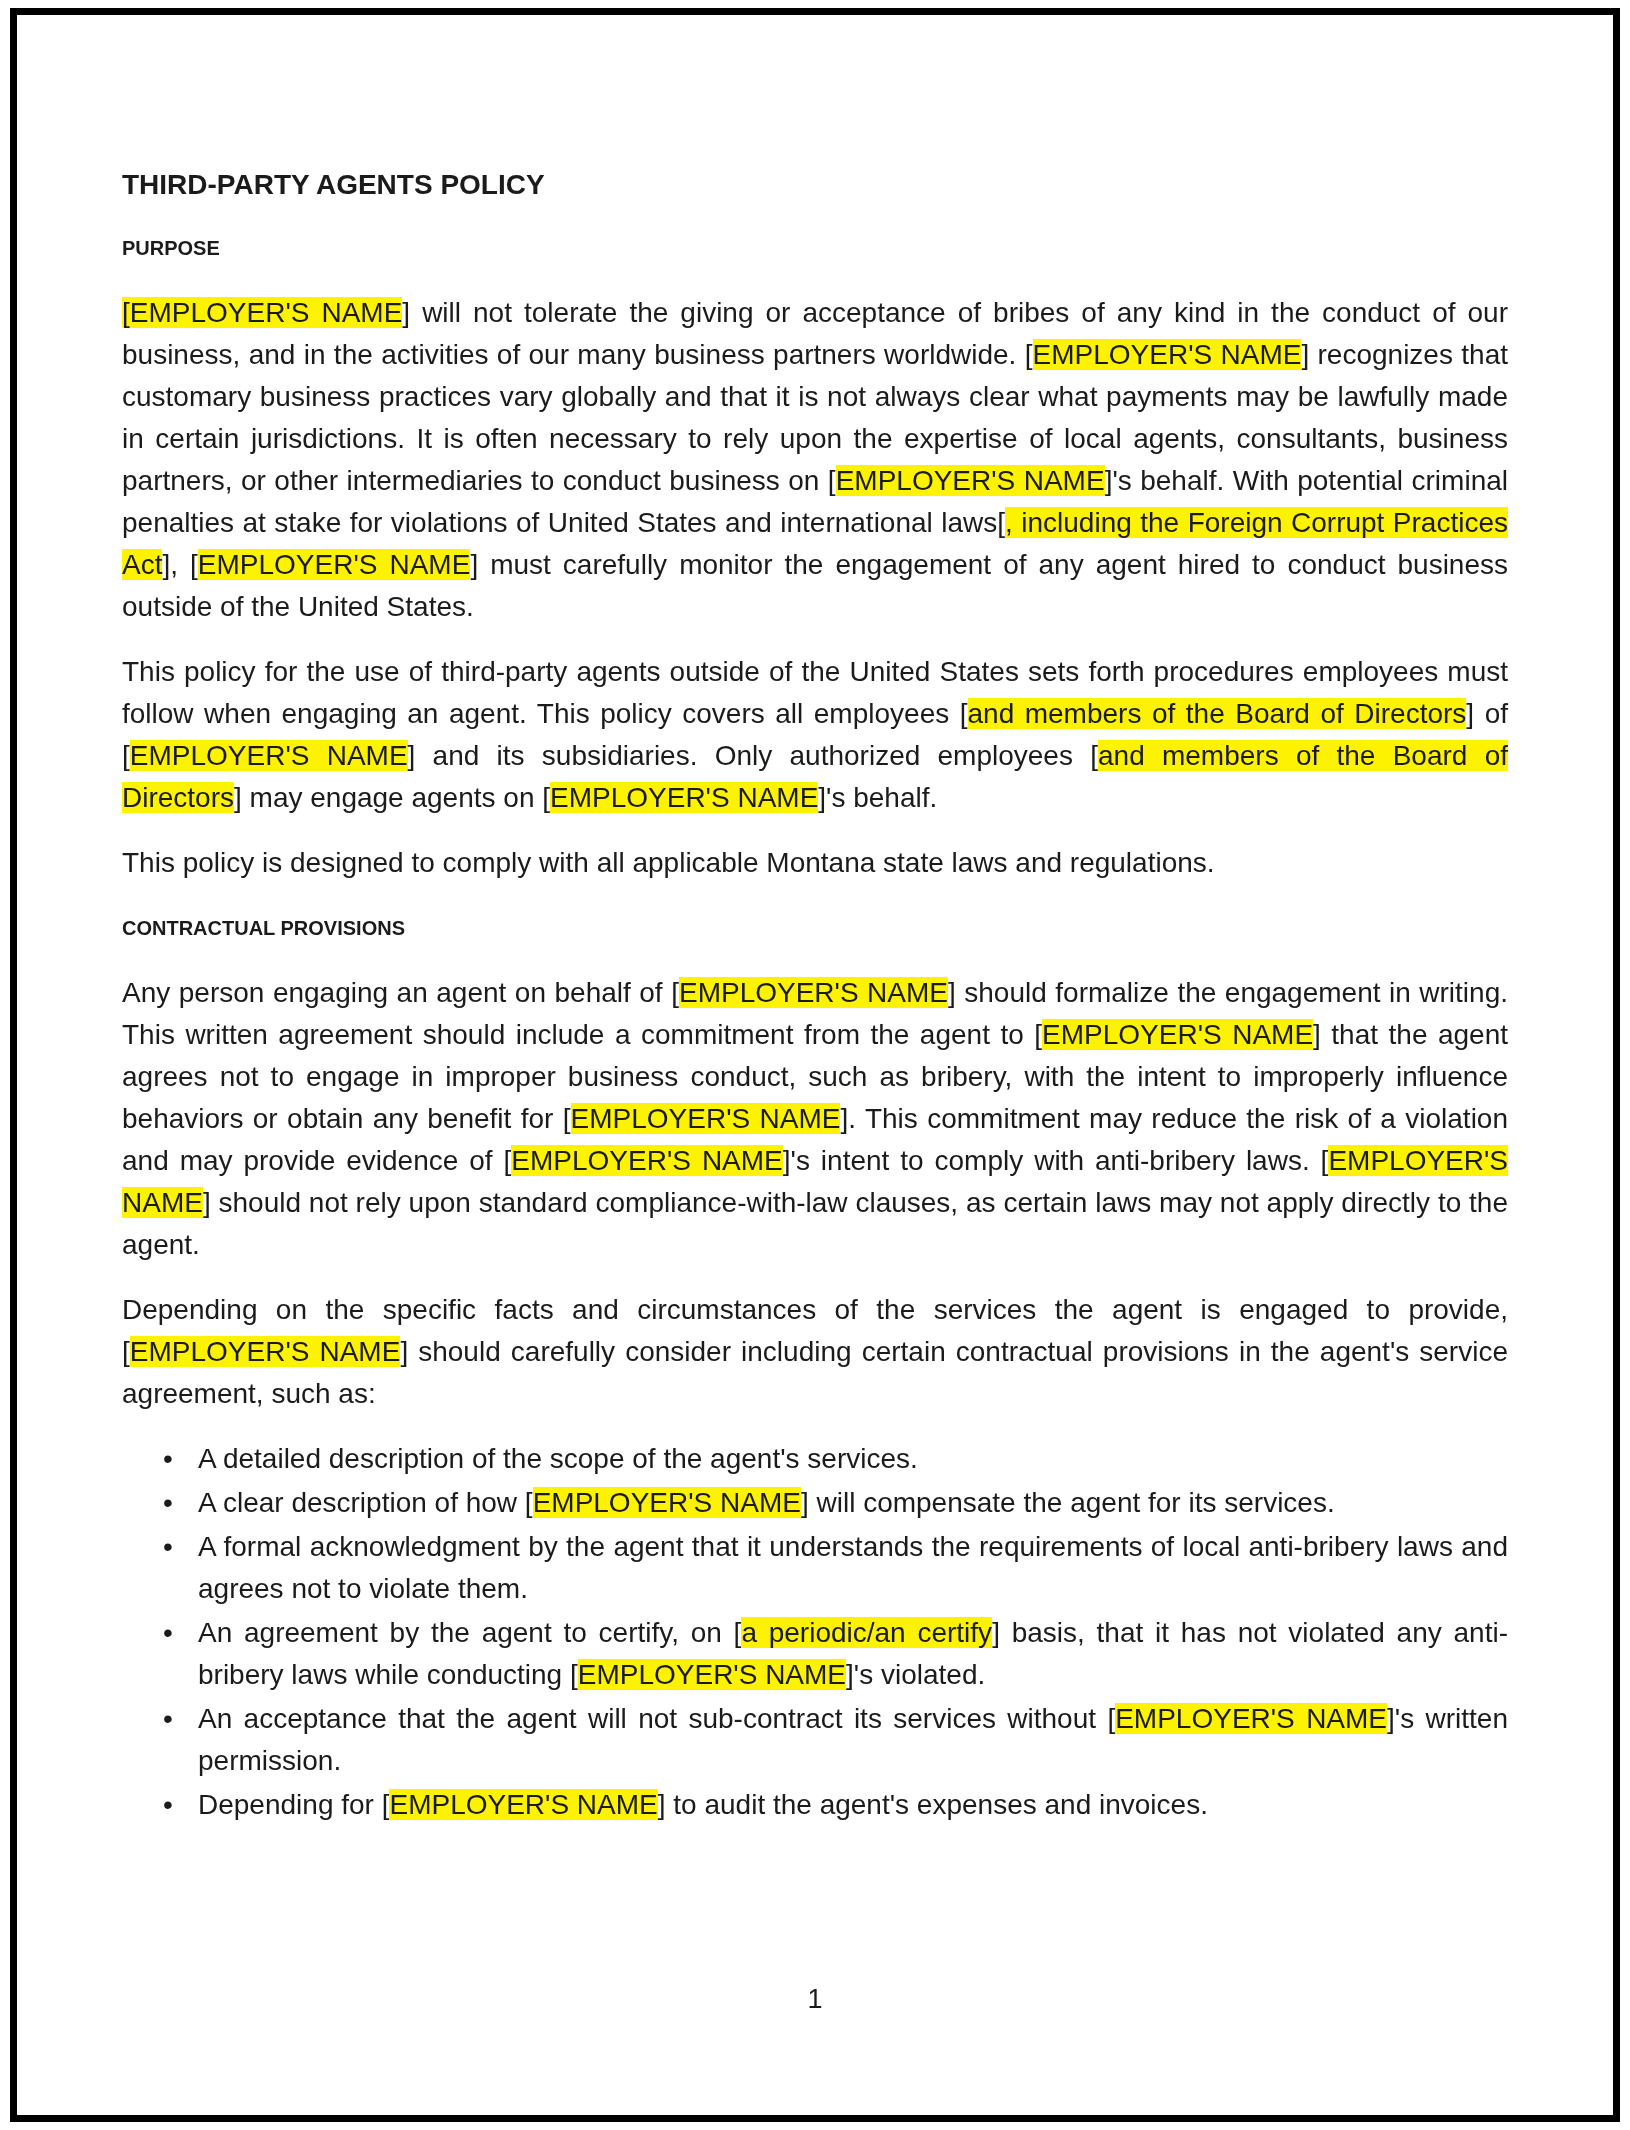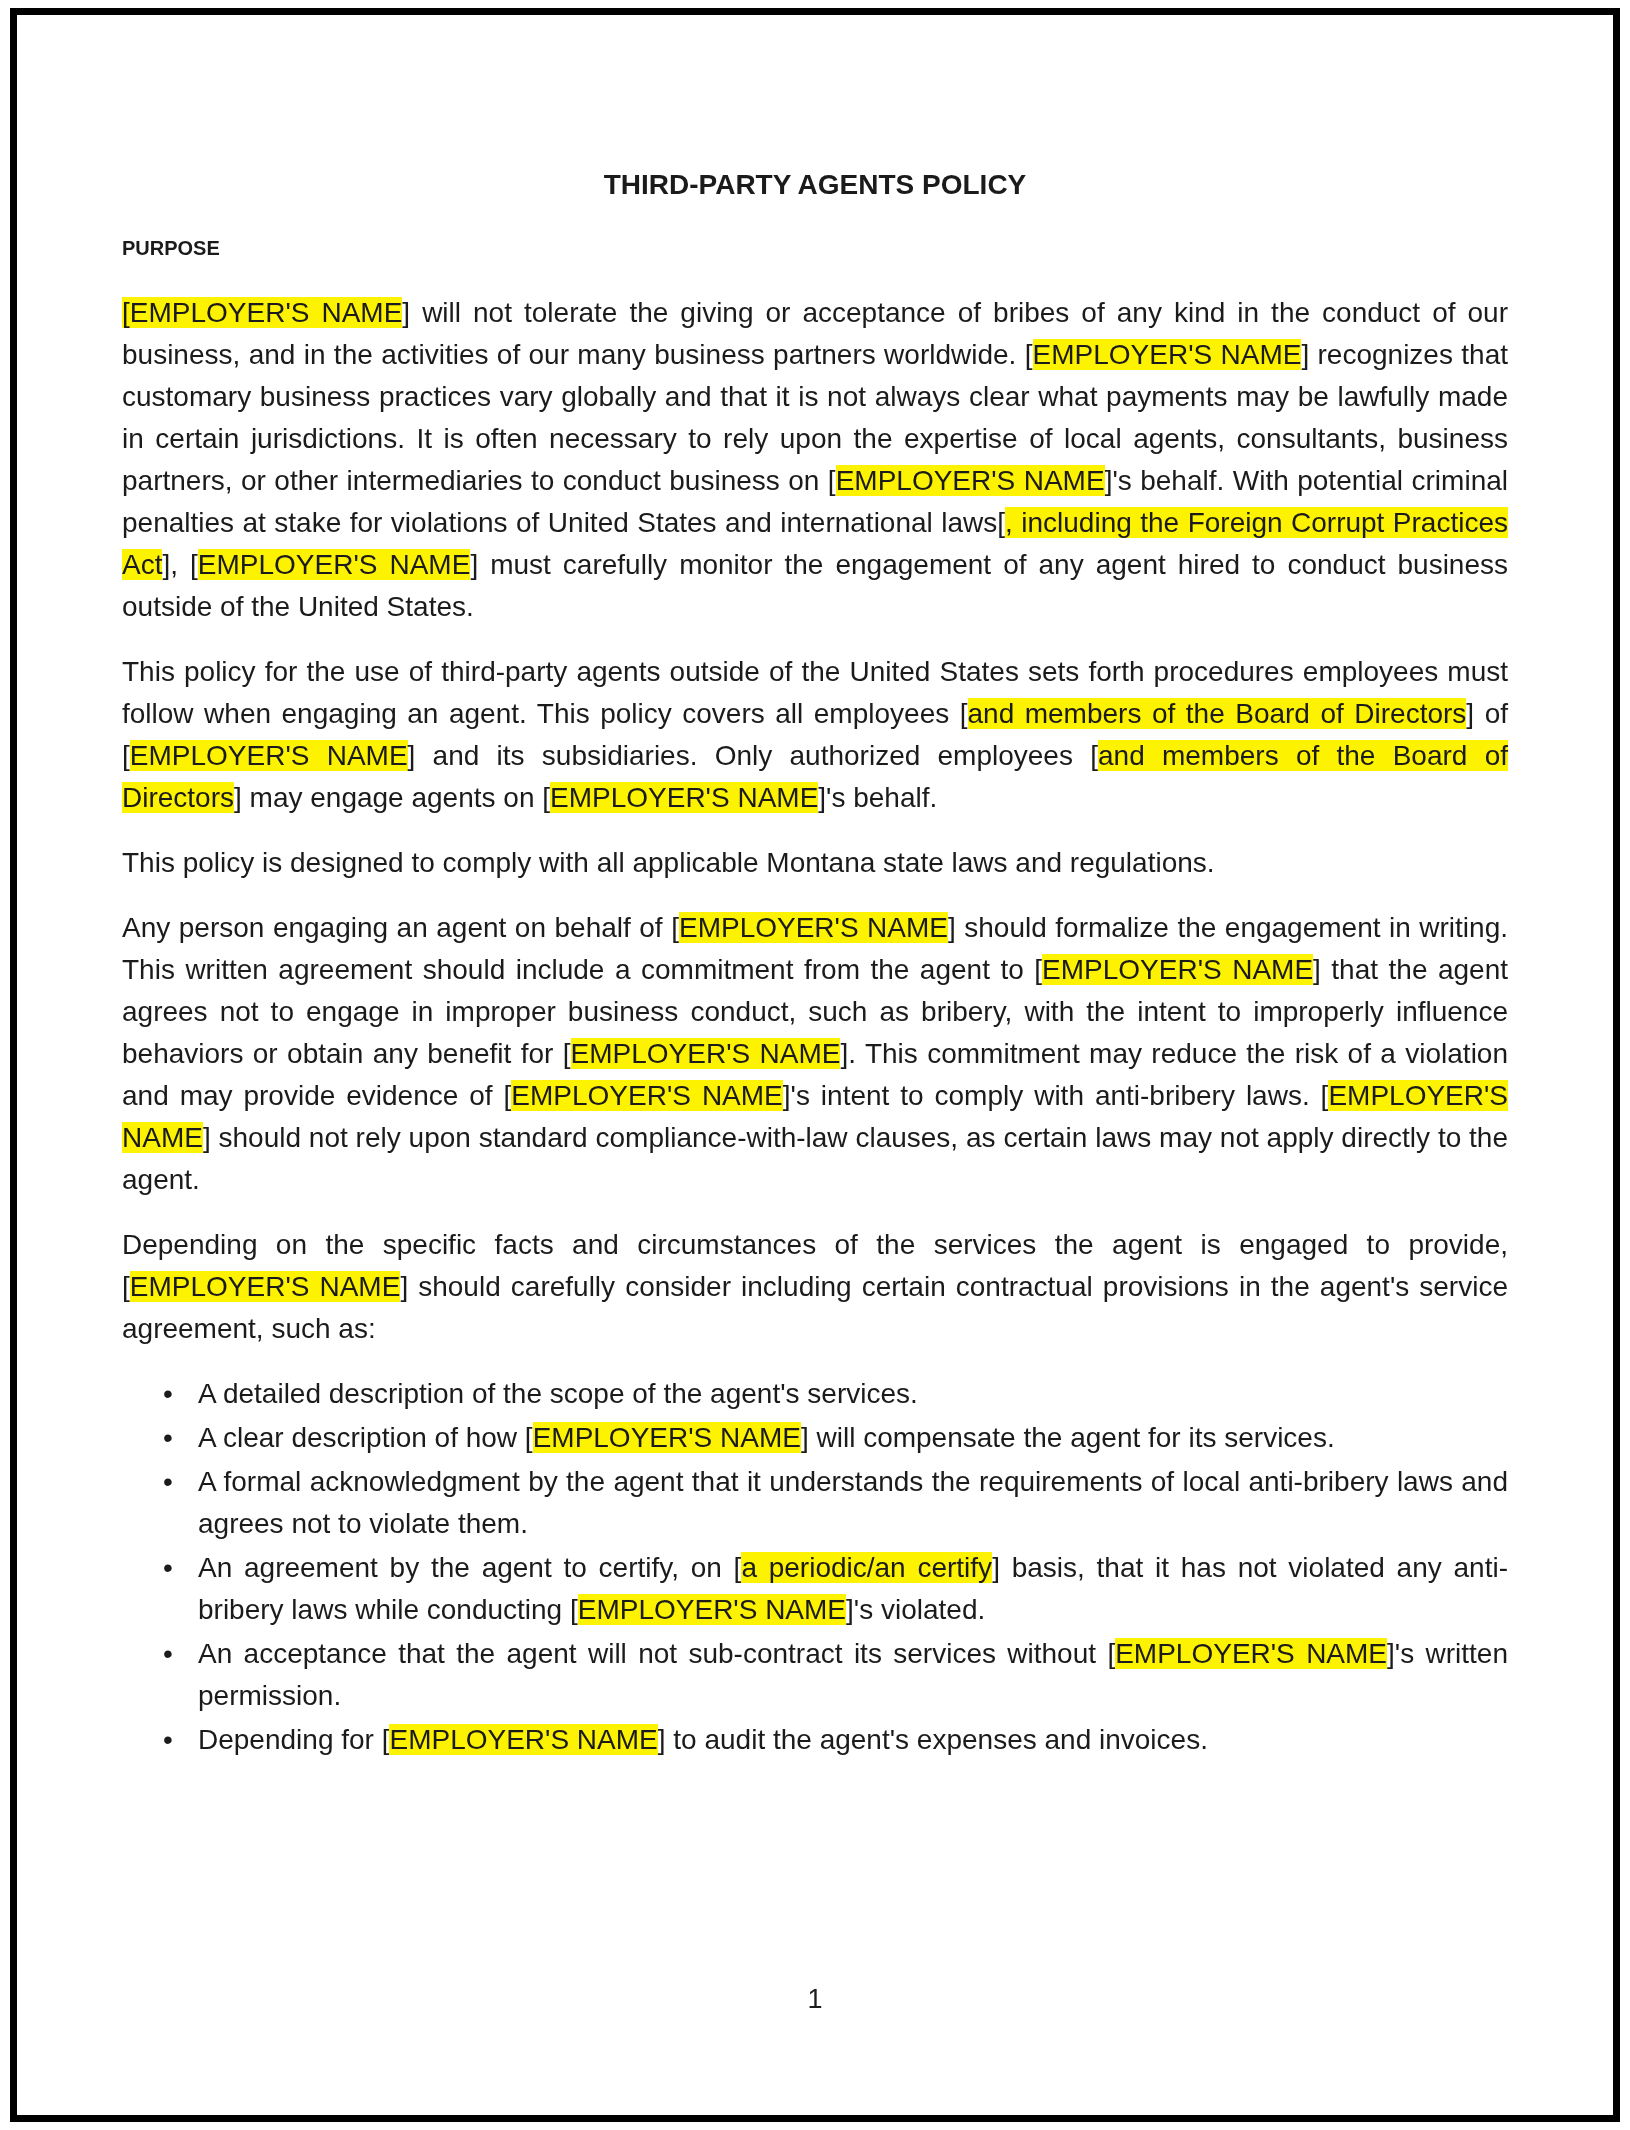--- a/index.html
+++ b/index.html
@@ -28,21 +28,21 @@
   .content {
     position: absolute;
     left: 122px;
     top: 164px;
     width: 1386px;
   }
   .title {
     font-size: 28px;
     font-weight: 700;
     line-height: 42px;
-    text-align: center;
+    text-align: left;
     margin-bottom: 21px;
   }
   .heading {
     font-size: 20px;
     font-weight: 700;
     line-height: 42px;
     margin-bottom: 23px;
   }
   .para {
     font-size: 28px;
@@ -84,20 +84,21 @@
 
 <div class="page" style="color: rgb(27, 27, 27); background: rgb(255, 255, 255);">
   <div class="frame" style="border-color: rgb(0, 0, 0);"></div>
   <div class="content">
     <div>
         <div class="title">THIRD-PARTY AGENTS POLICY</div>
         <div class="heading">PURPOSE</div>
         <div class="para"><span class="hl">[EMPLOYER'S NAME</span><span class="">] will not tolerate the giving or acceptance of bribes of any kind in the conduct of our business, and in the activities of our many business partners worldwide. [</span><span class="hl">EMPLOYER'S NAME</span><span class="">] recognizes that customary business practices vary globally and that it is not always clear what payments may be lawfully made in certain jurisdictions. It is often necessary to rely upon the expertise of local agents, consultants, business partners, or other intermediaries to conduct business on [</span><span class="hl">EMPLOYER'S NAME</span><span class="">]'s behalf. With potential criminal penalties at stake for violations of United States and international laws[</span><span class="hl">, including the Foreign Corrupt Practices Act</span><span class="">], [</span><span class="hl">EMPLOYER'S NAME</span><span class="">] must carefully monitor the engagement of any agent hired to conduct business outside of the United States.</span></div>
         <div class="para"><span class="">This policy for the use of third-party agents outside of the United States sets forth procedures employees must follow when engaging an agent. This policy covers all employees [</span><span class="hl">and members of the Board of Directors</span><span class="">] of [</span><span class="hl">EMPLOYER'S NAME</span><span class="">] and its subsidiaries. Only authorized employees [</span><span class="hl">and members of the Board of Directors</span><span class="">] may engage agents on [</span><span class="hl">EMPLOYER'S NAME</span><span class="">]'s behalf.</span></div>
         <div class="para"><span class="">This policy is designed to comply with all applicable Montana state laws and regulations.</span></div>
+        <div class="heading">CONTRACTUAL PROVISIONS</div>
         <div class="para"><span class="">Any person engaging an agent on behalf of [</span><span class="hl">EMPLOYER'S NAME</span><span class="">] should formalize the engagement in writing. This written agreement should include a commitment from the agent to [</span><span class="hl">EMPLOYER'S NAME</span><span class="">] that the agent agrees not to engage in improper business conduct, such as bribery, with the intent to improperly influence behaviors or obtain any benefit for [</span><span class="hl">EMPLOYER'S NAME</span><span class="">]. This commitment may reduce the risk of a violation and may provide evidence of [</span><span class="hl">EMPLOYER'S NAME</span><span class="">]'s intent to comply with anti-bribery laws. [</span><span class="hl">EMPLOYER'S NAME</span><span class="">] should not rely upon standard compliance-with-law clauses, as certain laws may not apply directly to the agent.</span></div>
         <div class="para"><span class="">Depending on the specific facts and circumstances of the services the agent is engaged to provide, [</span><span class="hl">EMPLOYER'S NAME</span><span class="">] should carefully consider including certain contractual provisions in the agent's service agreement, such as:</span></div>
         <div class="bullets">
           <div class="bullet-item"><span class="bullet-marker">•</span><span class="bullet-text"><span class="">A detailed description of the scope of the agent's services.</span></span></div>
           <div class="bullet-item"><span class="bullet-marker">•</span><span class="bullet-text"><span class="">A clear description of how [</span><span class="hl">EMPLOYER'S NAME</span><span class="">] will compensate the agent for its services.</span></span></div>
           <div class="bullet-item"><span class="bullet-marker">•</span><span class="bullet-text"><span class="">A formal acknowledgment by the agent that it understands the requirements of local anti-bribery laws and agrees not to violate them.</span></span></div>
           <div class="bullet-item"><span class="bullet-marker">•</span><span class="bullet-text"><span class="">An agreement by the agent to certify, on [</span><span class="hl">a periodic/an certify</span><span class="">] basis, that it has not violated any anti-bribery laws while conducting [</span><span class="hl">EMPLOYER'S NAME</span><span class="">]'s violated.</span></span></div>
           <div class="bullet-item"><span class="bullet-marker">•</span><span class="bullet-text"><span class="">An acceptance that the agent will not sub-contract its services without [</span><span class="hl">EMPLOYER'S NAME</span><span class="">]'s written permission.</span></span></div>
           <div class="bullet-item"><span class="bullet-marker">•</span><span class="bullet-text"><span class="">Depending for [</span><span class="hl">EMPLOYER'S NAME</span><span class="">] to audit the agent's expenses and invoices.</span></span></div>
         </div>

